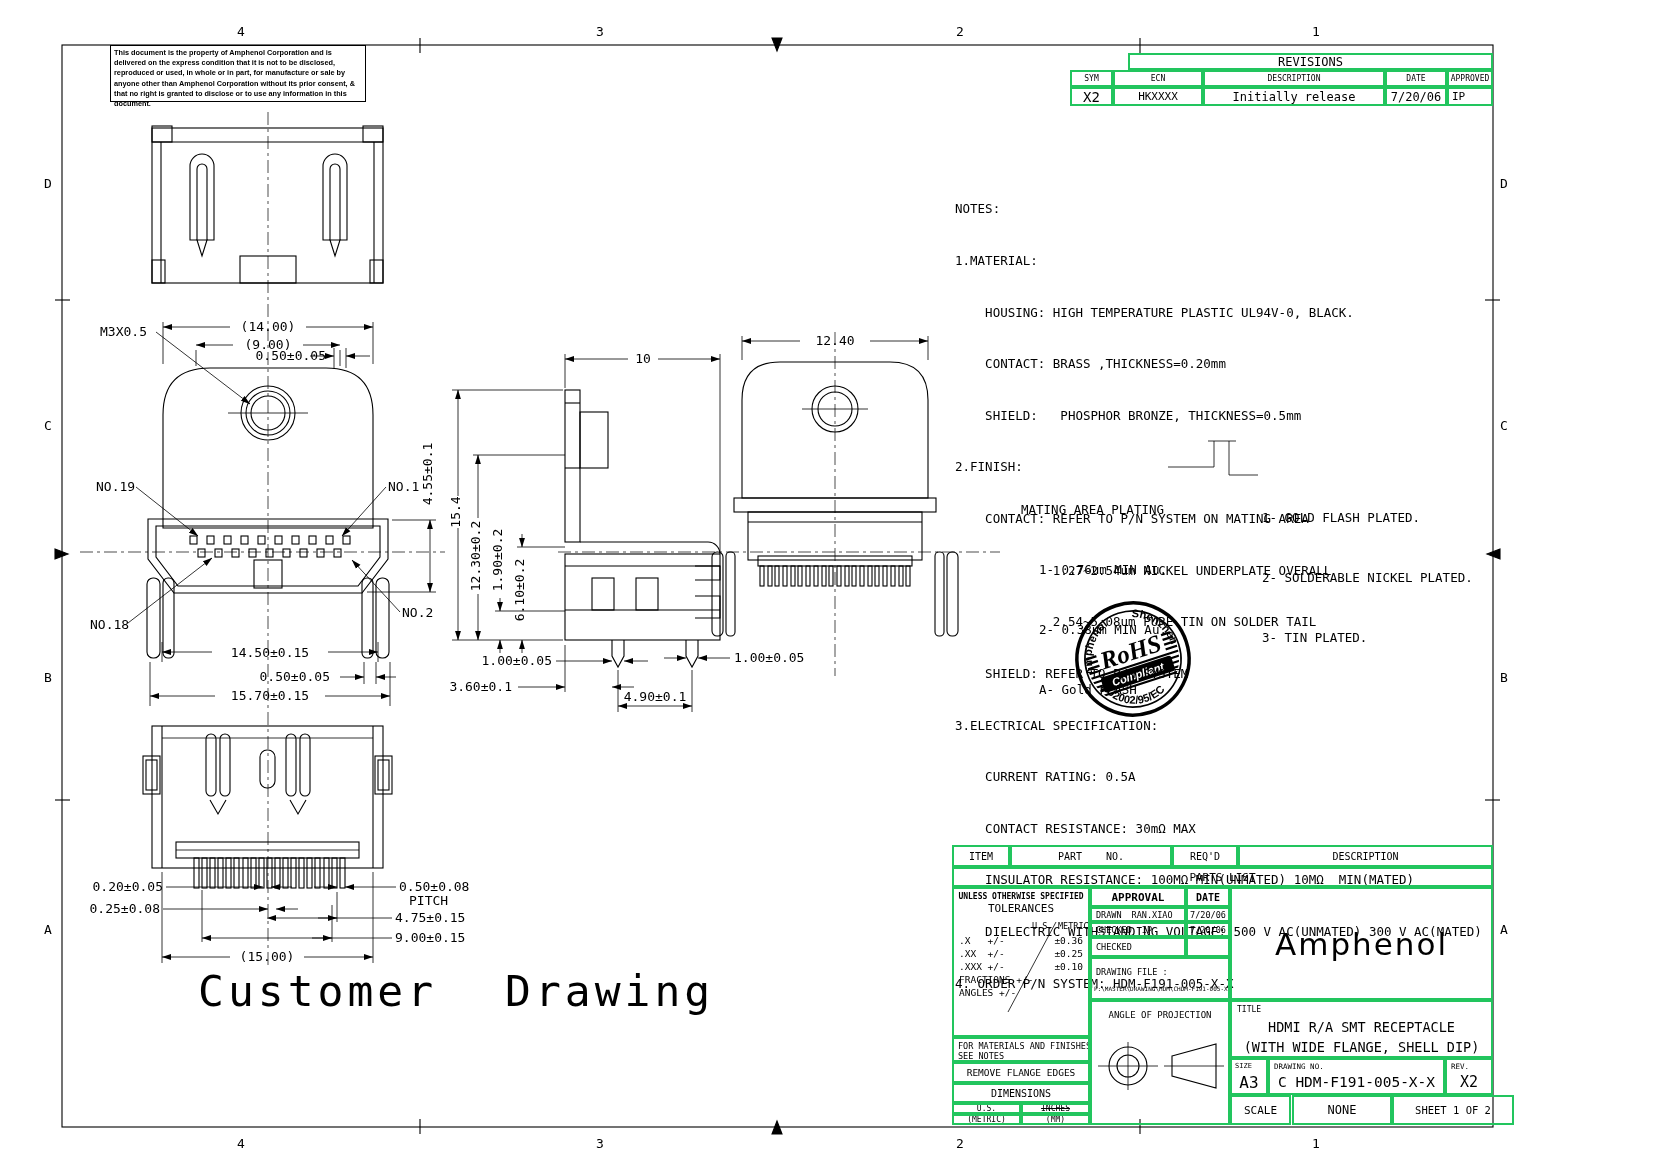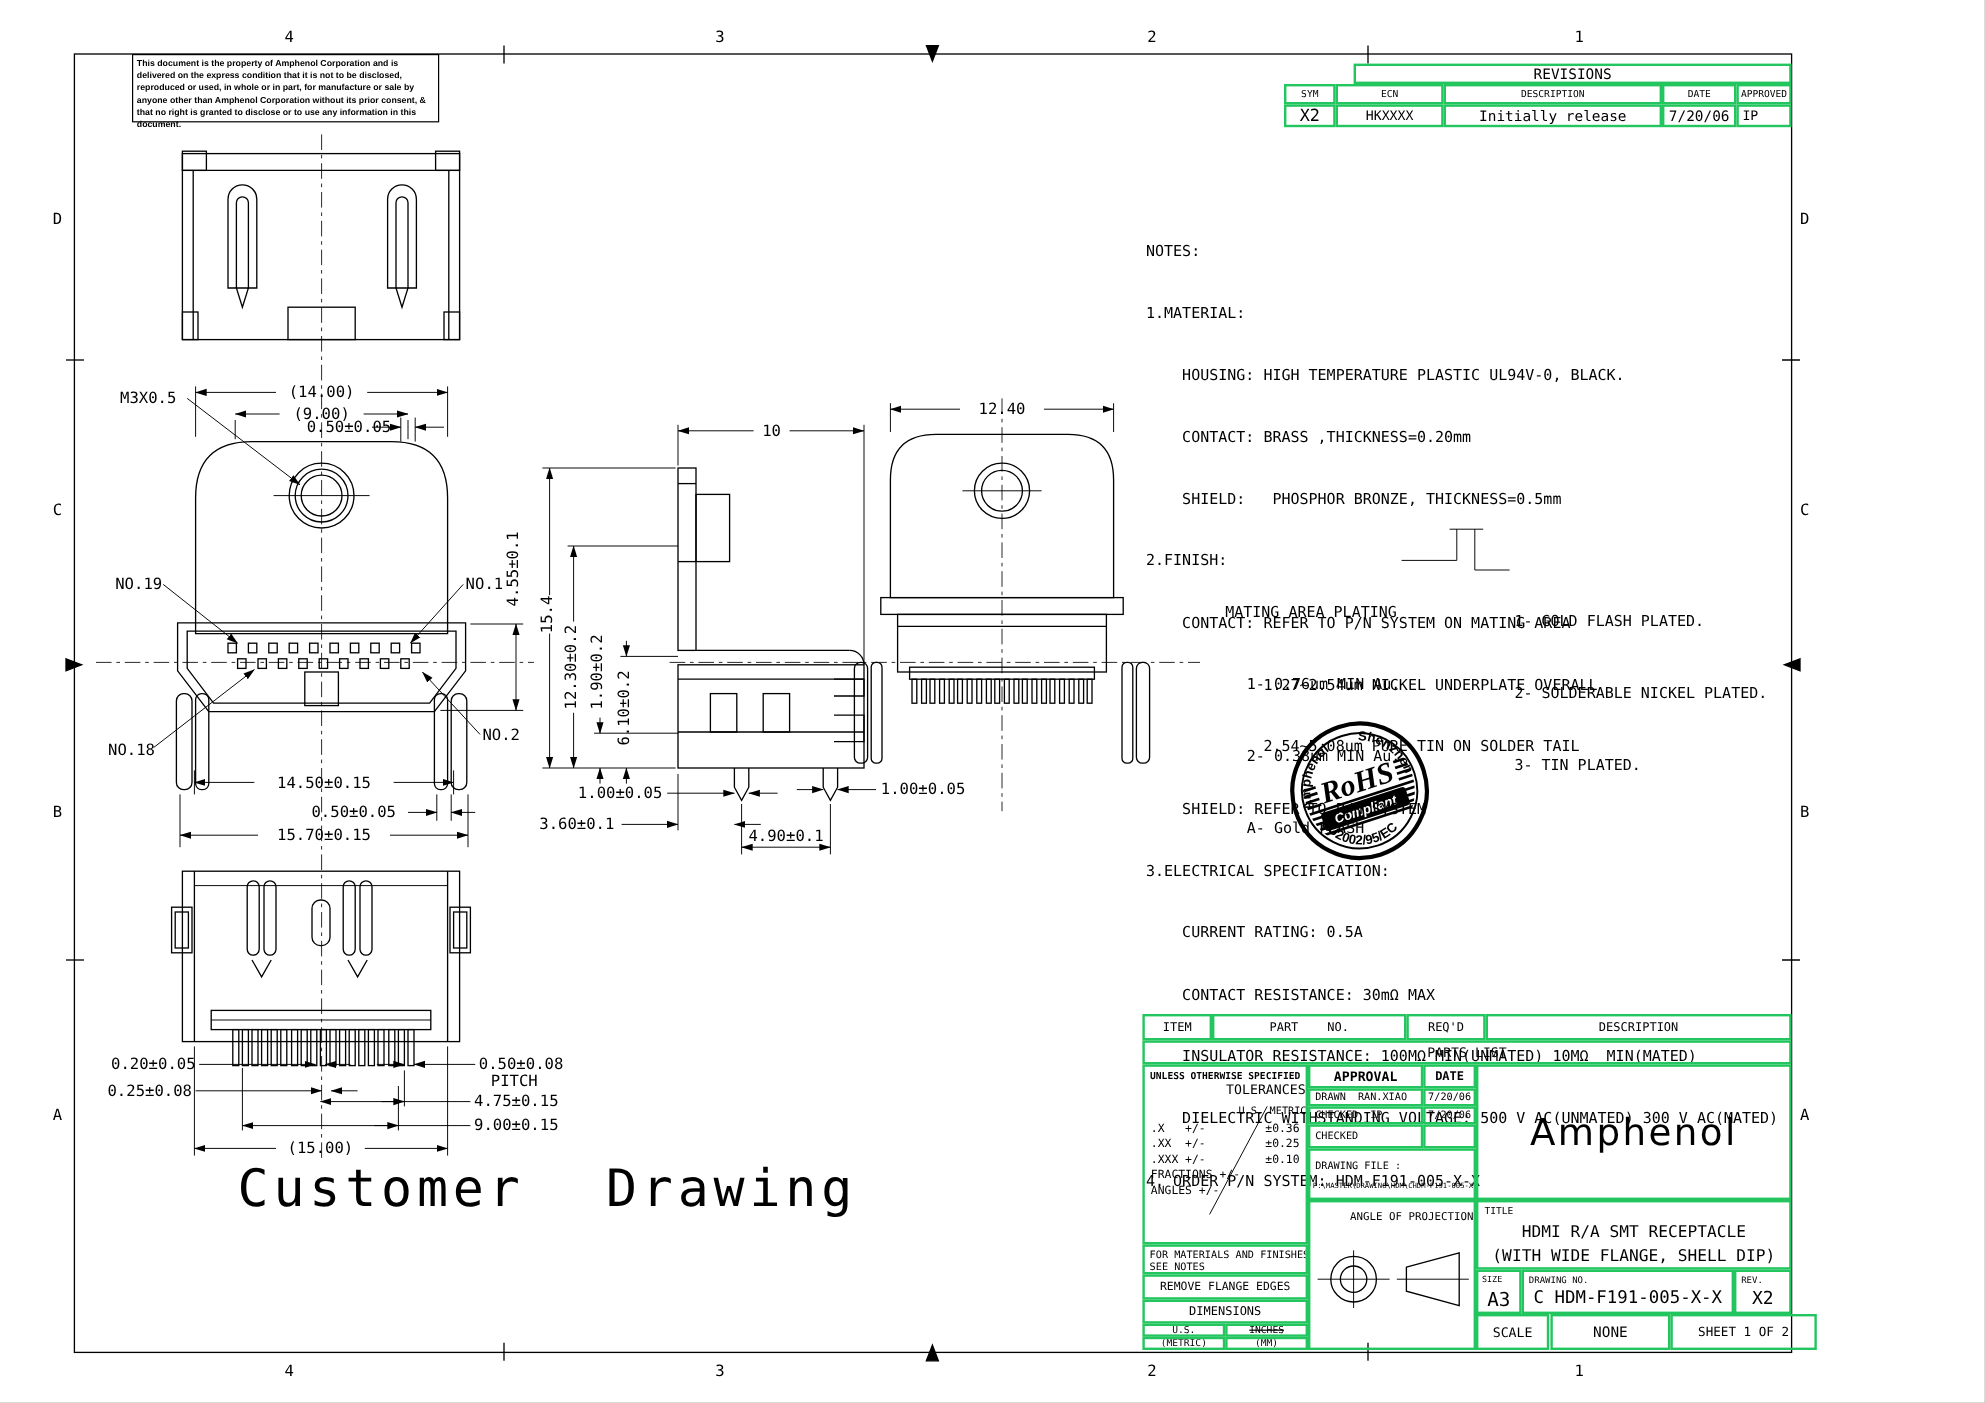--- a/index.html
+++ b/index.html
@@ -458,21 +458,21 @@
 
   <div class="tb">
     <div class="cell" style="left:0;top:0;width:58px;height:22px;font-size:10px">ITEM</div>
     <div class="cell" style="left:58px;top:0;width:162px;height:22px;font-size:10px">PART    NO.</div>
     <div class="cell" style="left:220px;top:0;width:66px;height:22px;font-size:10px">REQ'D</div>
     <div class="cell" style="left:286px;top:0;width:255px;height:22px;font-size:10px">DESCRIPTION</div>
     <div class="cell" style="left:0;top:22px;width:541px;height:20px;font-size:11px">PARTS LIST</div>
 
     <div class="cell" style="left:0;top:42px;width:138px;height:150px;display:block">
       <div class="lbl" style="left:0;right:0;top:3px;text-align:center;font-size:8px;font-weight:bold">UNLESS OTHERWISE SPECIFIED</div>
-      <div class="lbl" style="left:0;right:0;top:13px;text-align:right;font-size:11px">TOLERANCES</div>
+      <div class="lbl" style="left:0;right:0;top:13px;text-align:center;font-size:11px">TOLERANCES</div>
       <div class="lbl" style="left:78px;top:32px;font-size:8.5px">U.S.</div>
       <div class="lbl" style="left:104px;top:32px;font-size:8.5px">METRIC</div>
       <div class="trow" style="top:46px"><span>.X   +/-</span><span>±0.36</span></div>
       <div class="trow" style="top:59px"><span>.XX  +/-</span><span>±0.25</span></div>
       <div class="trow" style="top:72px"><span>.XXX +/-</span><span>±0.10</span></div>
       <div class="trow" style="top:85px"><span>FRACTIONS +/-</span><span></span></div>
       <div class="trow" style="top:98px"><span>ANGLES +/-</span><span></span></div>
     </div>
 
     <div class="cell" style="left:138px;top:42px;width:96px;height:20px;font-size:11px;font-weight:bold">APPROVAL</div>
@@ -482,21 +482,21 @@
     <div class="cell r2s" style="left:138px;top:77px;width:96px;height:15px;font-size:8.5px"><span>CHECKED</span><span>IP</span></div>
     <div class="cell" style="left:234px;top:77px;width:44px;height:15px;font-size:8.5px">7/20/06</div>
     <div class="cell r2s" style="left:138px;top:92px;width:96px;height:20px;font-size:8.5px"><span>CHECKED</span><span></span></div>
     <div class="cell" style="left:234px;top:92px;width:44px;height:20px;font-size:8.5px"></div>
 
     <div class="cell" style="left:138px;top:112px;width:140px;height:43px;display:block">
       <div class="lbl" style="left:4px;top:8px;font-size:8.5px">DRAWING FILE :</div>
       <div class="lbl" style="left:2px;top:26px;font-size:6px">P:\MASTER\DRAWING\HDM\CHDM-F191-005-X-X</div>
     </div>
     <div class="cell" style="left:138px;top:155px;width:140px;height:125px;display:block">
-      <div class="lbl" style="left:0;right:0;top:8px;text-align:right;font-size:9px">ANGLE OF PROJECTION</div>
+      <div class="lbl" style="left:0;right:0;top:8px;text-align:center;font-size:9px">ANGLE OF PROJECTION</div>
     </div>
 
     <div class="cell" style="left:0;top:192px;width:138px;height:25px;display:block">
       <div class="lbl" style="left:4px;top:2px;font-size:8.5px">FOR MATERIALS AND FINISHES</div>
       <div class="lbl" style="left:4px;top:12px;font-size:8.5px">SEE NOTES</div>
     </div>
     <div class="cell" style="left:0;top:217px;width:138px;height:21px;font-size:9.5px">REMOVE FLANGE EDGES</div>
     <div class="cell" style="left:0;top:238px;width:138px;height:20px;font-size:10px">DIMENSIONS</div>
     <div class="cell" style="left:0;top:258px;width:69px;height:11px;font-size:8px">U.S.</div>
     <div class="cell" style="left:69px;top:258px;width:69px;height:11px;font-size:8px;text-decoration:line-through">INCHES</div>

